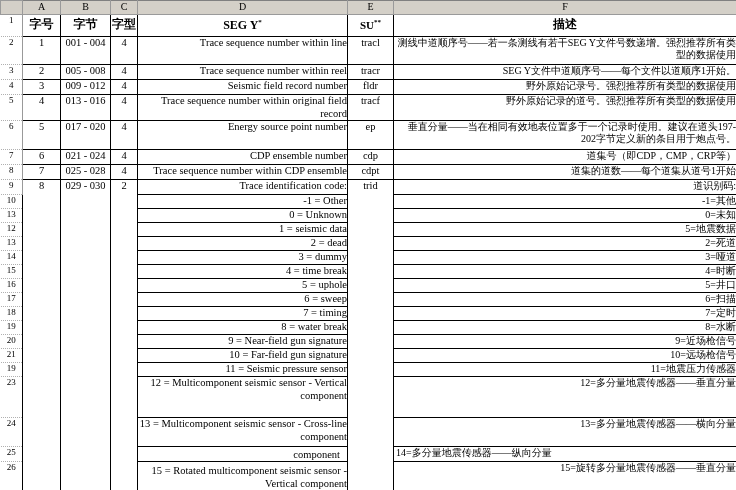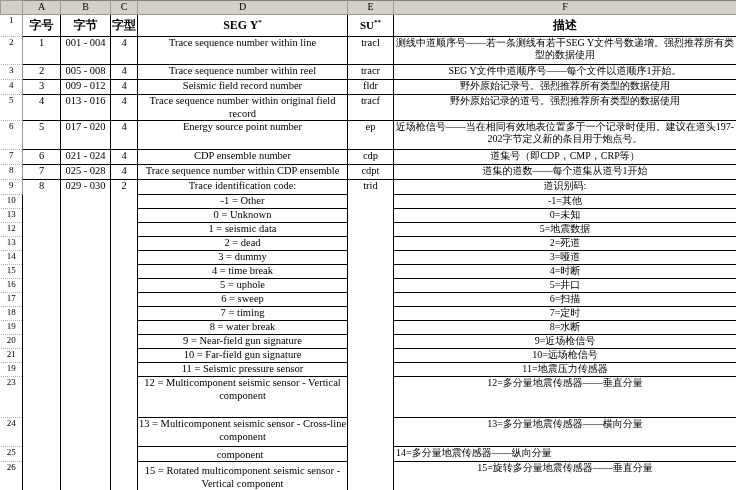--- a/index.html
+++ b/index.html
@@ -56,40 +56,40 @@
 
   
   .c{
     border:1px solid #000;
     font-size:10.5px;
     line-height:12.5px;
     color:#000;
     padding:0 2px;
   }
   .ctr{text-align:center;}
-  .lft{text-align:center;}
+  .lft{text-align:right;}
   .mid{vertical-align:middle;}
 
   .hdrrow .c{
     font-weight:bold;
     text-align:center;
     vertical-align:middle;
     font-size:12px;
   }
   .hdrrow .small{font-size:11px;}
   sup{font-size:7px;vertical-align:super;line-height:0;}
 
   .cn{
     font-family:Liberation Serif, serif;
     font-weight:bold;
     font-size:10px;
     line-height:12px;
   }
   .cnhdr{
-    font-family:Liberation Sans, sans-serif;
+    font-family:Liberation Mono, monospace;
     font-weight:bold;
     font-size:12px;
   }
   .en{font-family:"Liberation Serif","DejaVu Serif",serif;}
 
   
   .clip25{
     position:relative;
     height:14px;
     overflow:hidden;
@@ -185,21 +185,21 @@
     <td class="c lft mid cn">野外原始记录的道号。强烈推荐所有类型的数据使用</td>
   </tr>
 
   <tr style="height:29px">
     <td class="rowhdr">6</td>
     <td class="c ctr mid">5</td>
     <td class="c ctr mid">017 - 020</td>
     <td class="c ctr mid">4</td>
     <td class="c lft mid en">Energy source point number</td>
     <td class="c ctr mid en">ep</td>
-    <td class="c lft mid cn">近场枪信号——当在相同有效地表位置多于一个记录时使用。建议在道头197-202字节定义新的条目用于炮点号。</td>
+    <td class="c lft mid cn">垂直分量——当在相同有效地表位置多于一个记录时使用。建议在道头197-202字节定义新的条目用于炮点号。</td>
   </tr>
 
   <tr style="height:15px">
     <td class="rowhdr">7</td>
     <td class="c ctr mid">6</td>
     <td class="c ctr mid">021 - 024</td>
     <td class="c ctr mid">4</td>
     <td class="c lft mid en">CDP ensemble number</td>
     <td class="c ctr mid en">cdp</td>
     <td class="c lft mid cn">道集号（即CDP，CMP，CRP等）</td>

